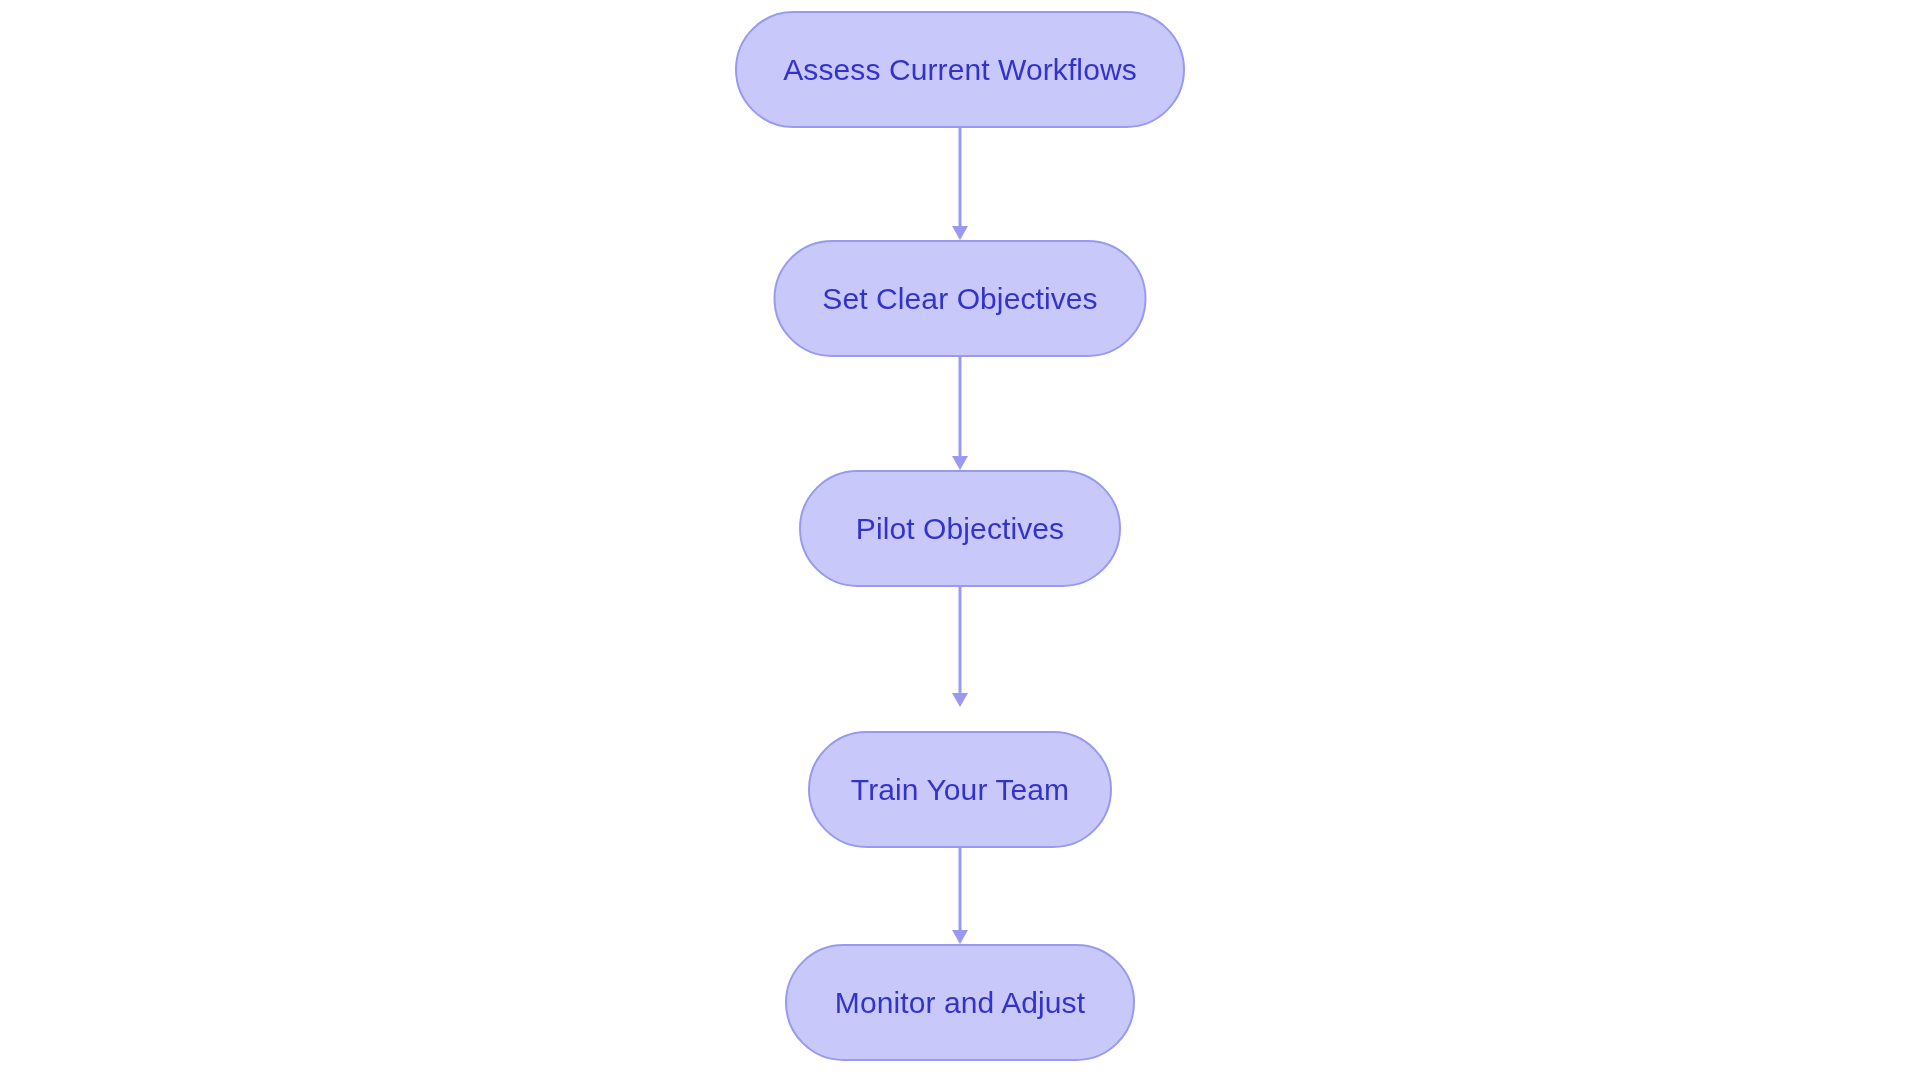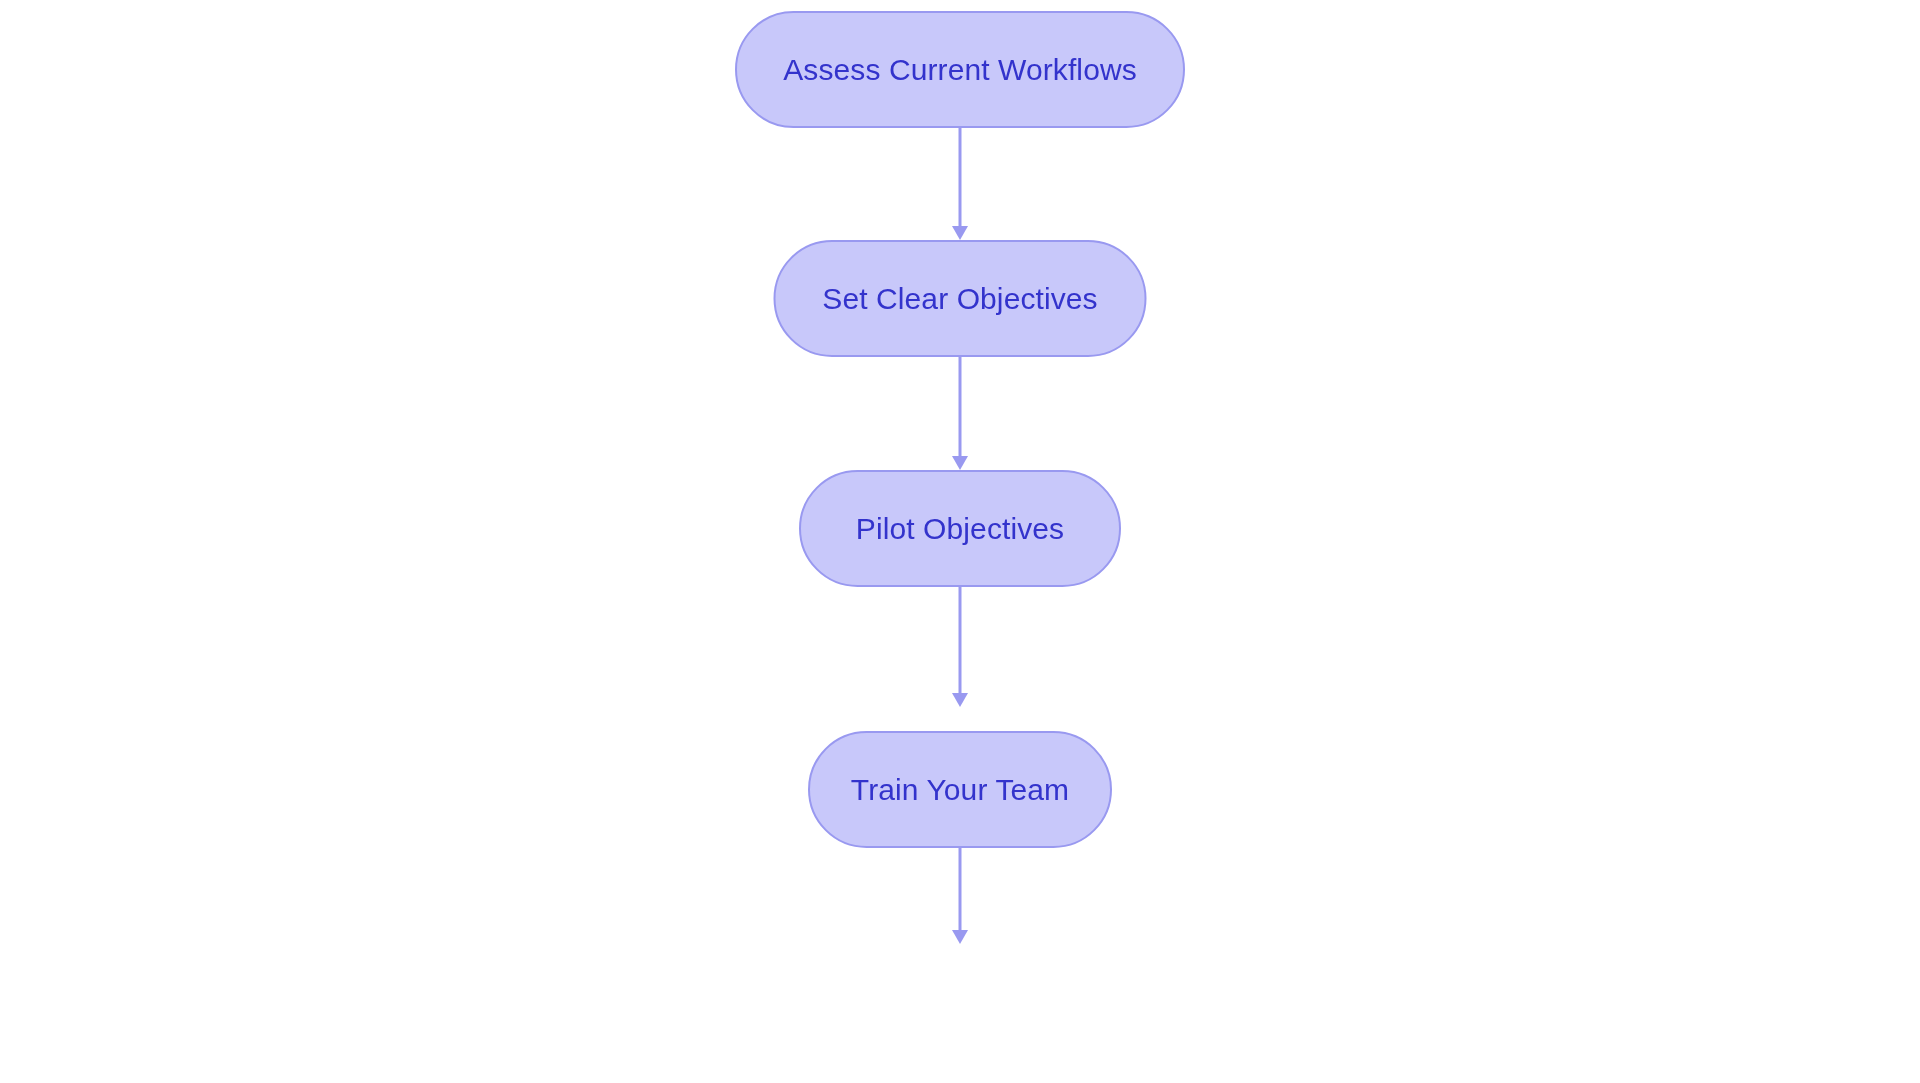--- a/index.html
+++ b/index.html
@@ -100,14 +100,17 @@
   </div>
 
   <div class="flow-node" style="left:960px; top:470px; width:322px;">
     <span class="flow-node-label">Pilot Objectives</span>
   </div>
 
   <div class="flow-node" style="left:960px; top:707px; width:304px;margin-top:24px;">
     <span class="flow-node-label">Train Your Team</span>
   </div>
 
+  <div class="flow-node" style="left:960px; top:944px; width:350px;">
+    <span class="flow-node-label">Monitor and Adjust</span>
+  </div>
 
 </div>
 
 </body></html>

